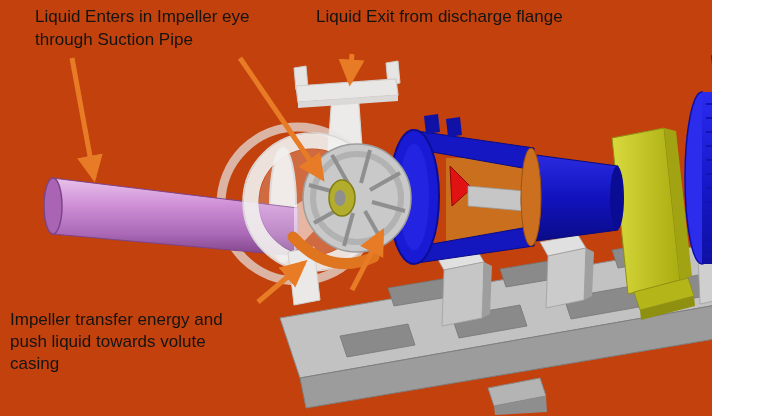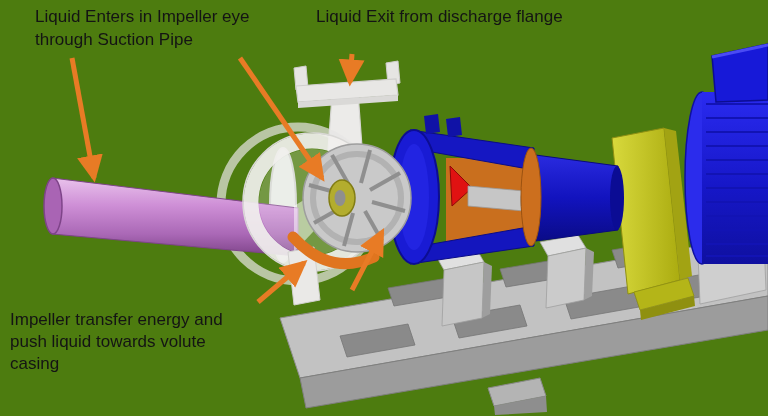--- a/index.html
+++ b/index.html
@@ -1,16 +1,16 @@
 <!DOCTYPE html>
 <html><head>
 <meta charset="utf-8">
 <style>
   html,body{margin:0;padding:0;background:#ffffff;}
-  .stage{position:relative;width:768px;height:416px;background:#4d7c0f;overflow:hidden;}
+  .stage{position:relative;width:712px;height:416px;background:#c2410c;overflow:hidden;}
   svg{display:block;}
   text{font-family:"Liberation Sans",sans-serif;font-size:17px;fill:#141414;}
 </style>
 </head>
 <body>
 
 <div class="stage">
 <svg width="768" height="416" viewBox="0 0 768 416">
   <defs>
     <linearGradient id="pipeGrad" x1="0" y1="0" x2="0" y2="1">

